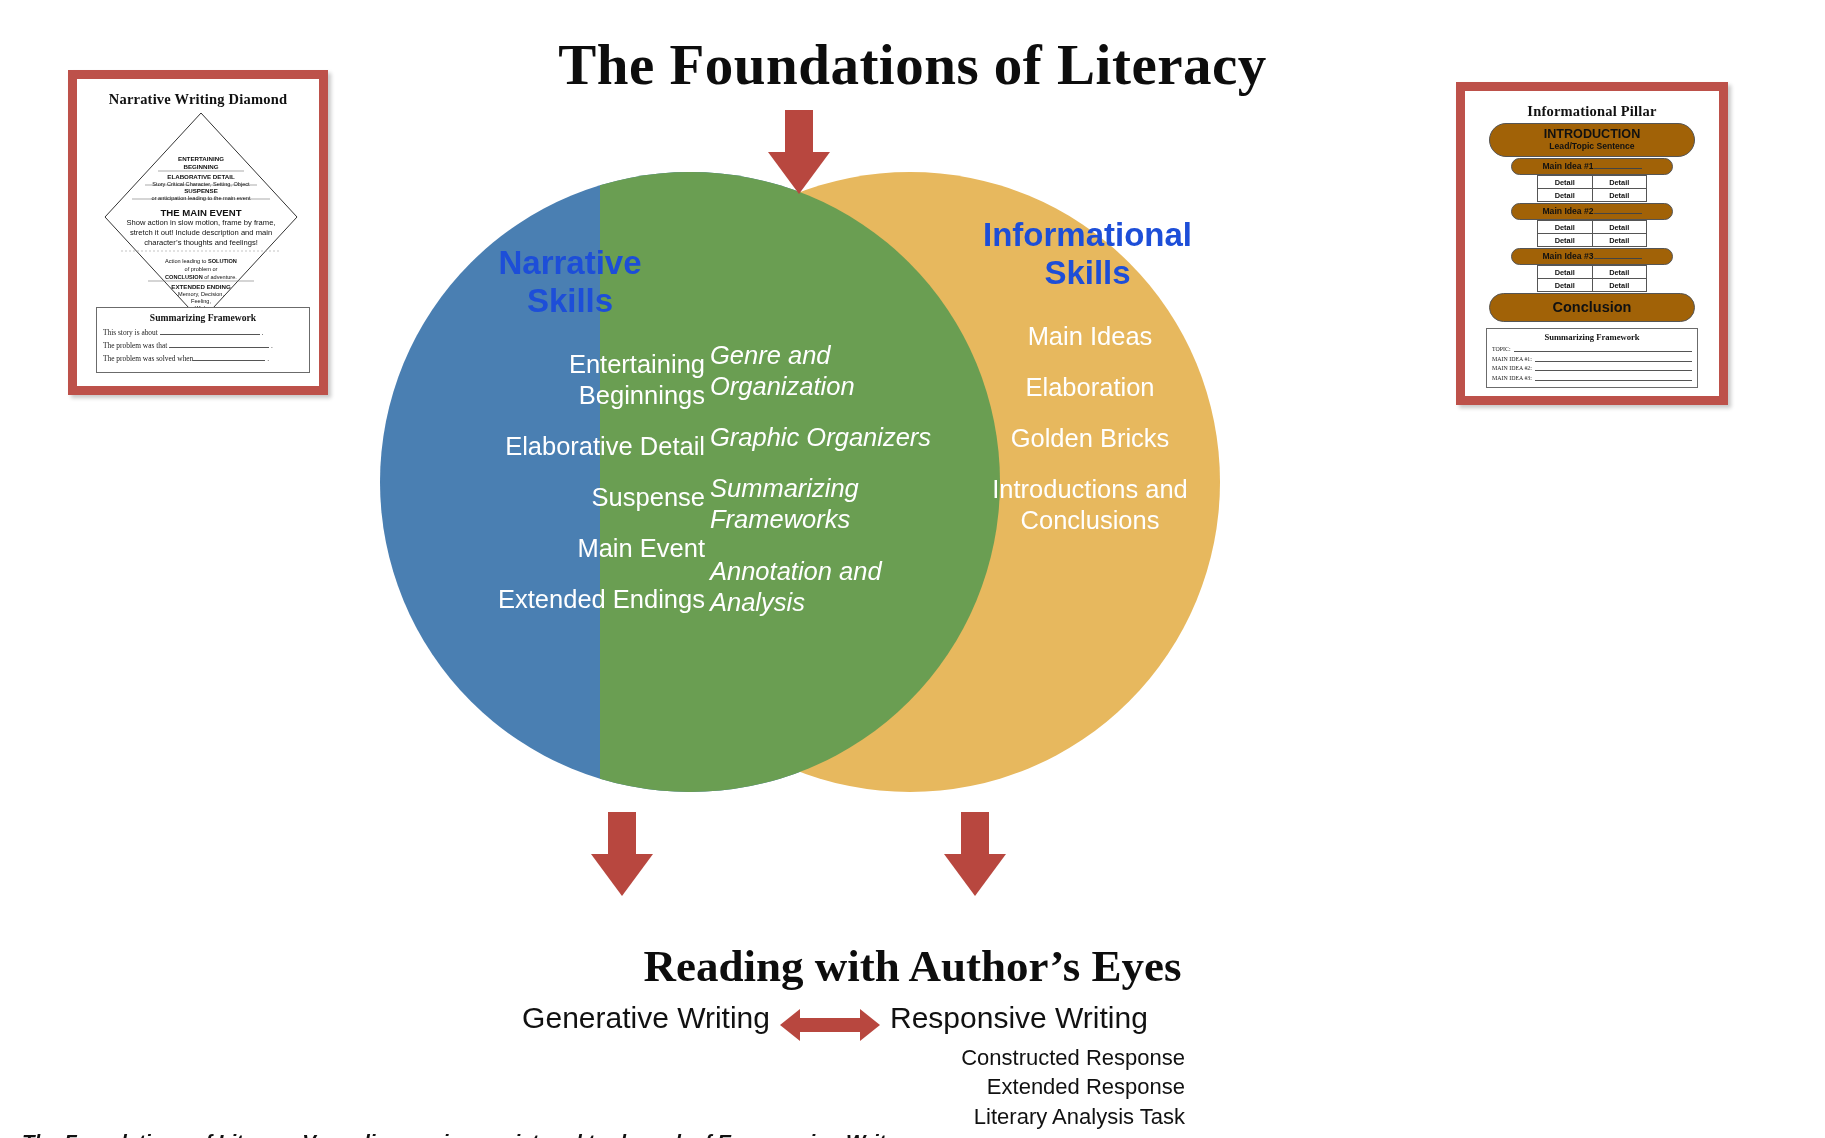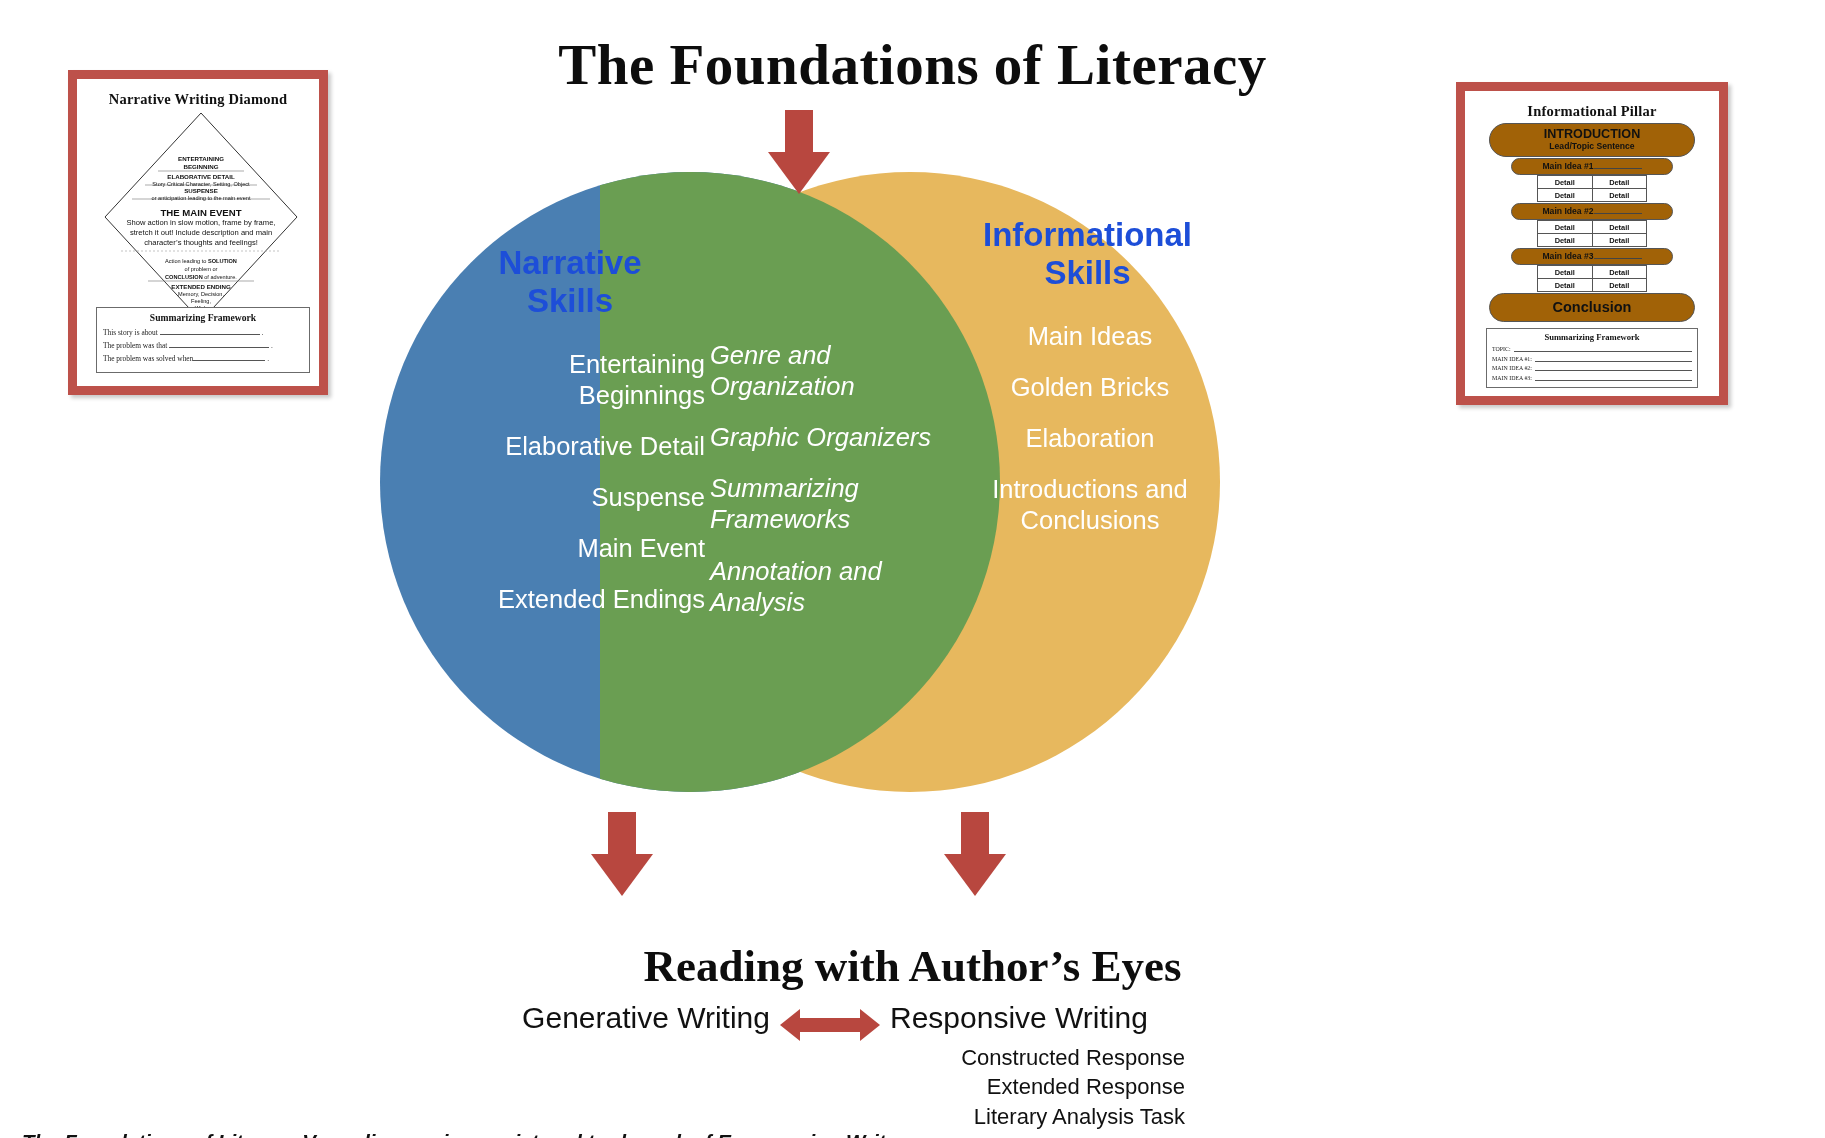--- a/index.html
+++ b/index.html
@@ -443,22 +443,22 @@
     </ul>
   </div>
 
   <div class="venn-col" id="col-right">
     <div class="venn-heading">
       <div>Informational</div>
       <div>Skills</div>
     </div>
     <ul class="venn-list">
       <li>Main Ideas</li>
+      <li>Elaboration</li>
       <li>Golden Bricks</li>
-      <li>Elaboration</li>
       <li>Introductions and Conclusions</li>
     </ul>
   </div>
 </div>
 
 <div class="arrow-down" id="arrow-bottom-left">
   <div class="shaft"></div>
   <div class="head"></div>
 </div>
 <div class="arrow-down" id="arrow-bottom-right">

